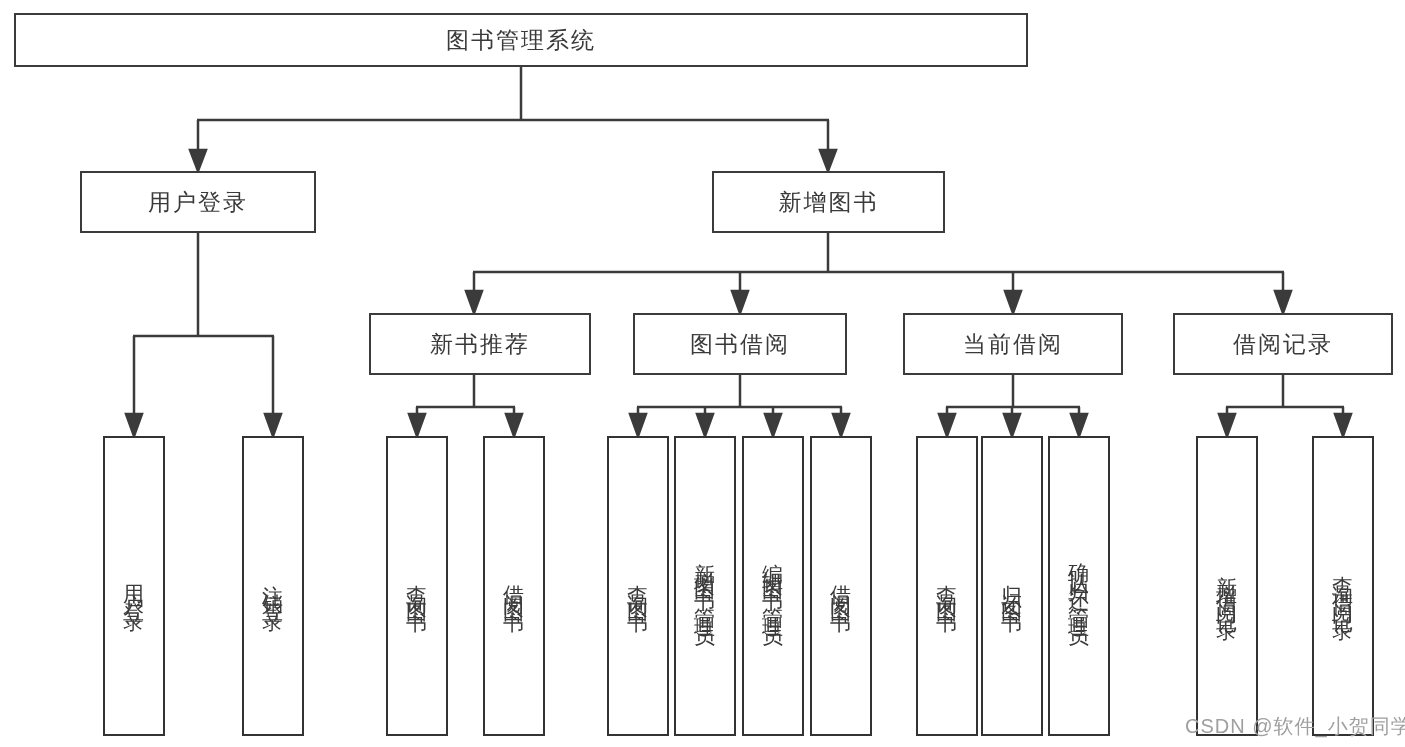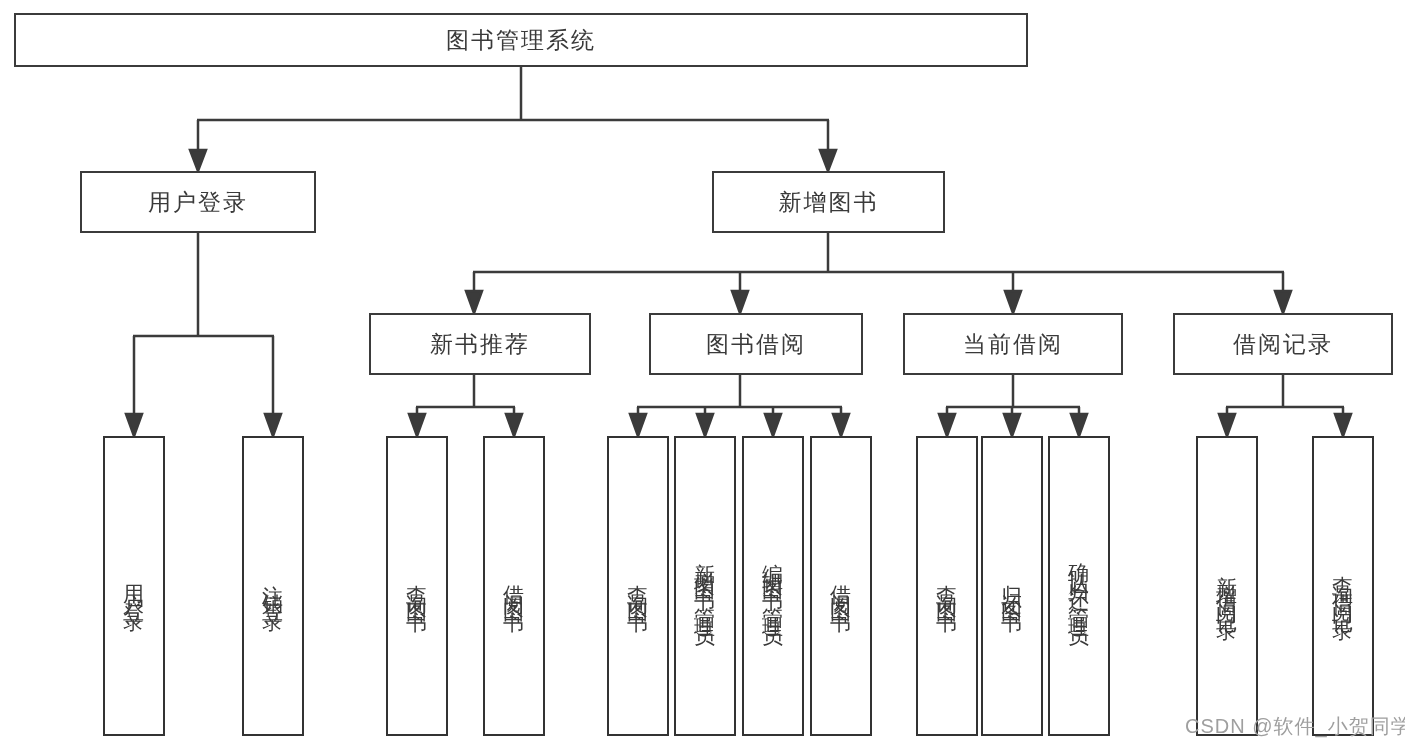--- a/index.html
+++ b/index.html
@@ -34,21 +34,21 @@
     color: #3a3a3a;
     font-size: 23px;
     letter-spacing: 2px;
     white-space: nowrap;
   }
   .node.root   { left: 14px;  top: 13px;  width: 1014px; height: 54px; }
   .node.lv2-a  { left: 80px;  top: 171px; width: 236px;  height: 62px; }
   .node.lv2-b  { left: 712px; top: 171px; width: 233px;  height: 62px; }
   .node.lv3    { top: 313px; height: 62px; }
   .node.lv3-1  { left: 369px;  width: 222px; }
-  .node.lv3-2  { left: 633px;  width: 214px; margin-left: 16px; }
+  .node.lv3-2  { left: 633px;  width: 214px; }
   .node.lv3-3  { left: 903px;  width: 220px; }
   .node.lv3-4  { left: 1173px; width: 220px; }
   .leaf {
     position: absolute;
     box-sizing: border-box;
     top: 436px;
     width: 62px;
     height: 300px;
     background: #ffffff;
     border: 2.5px solid #333333;

